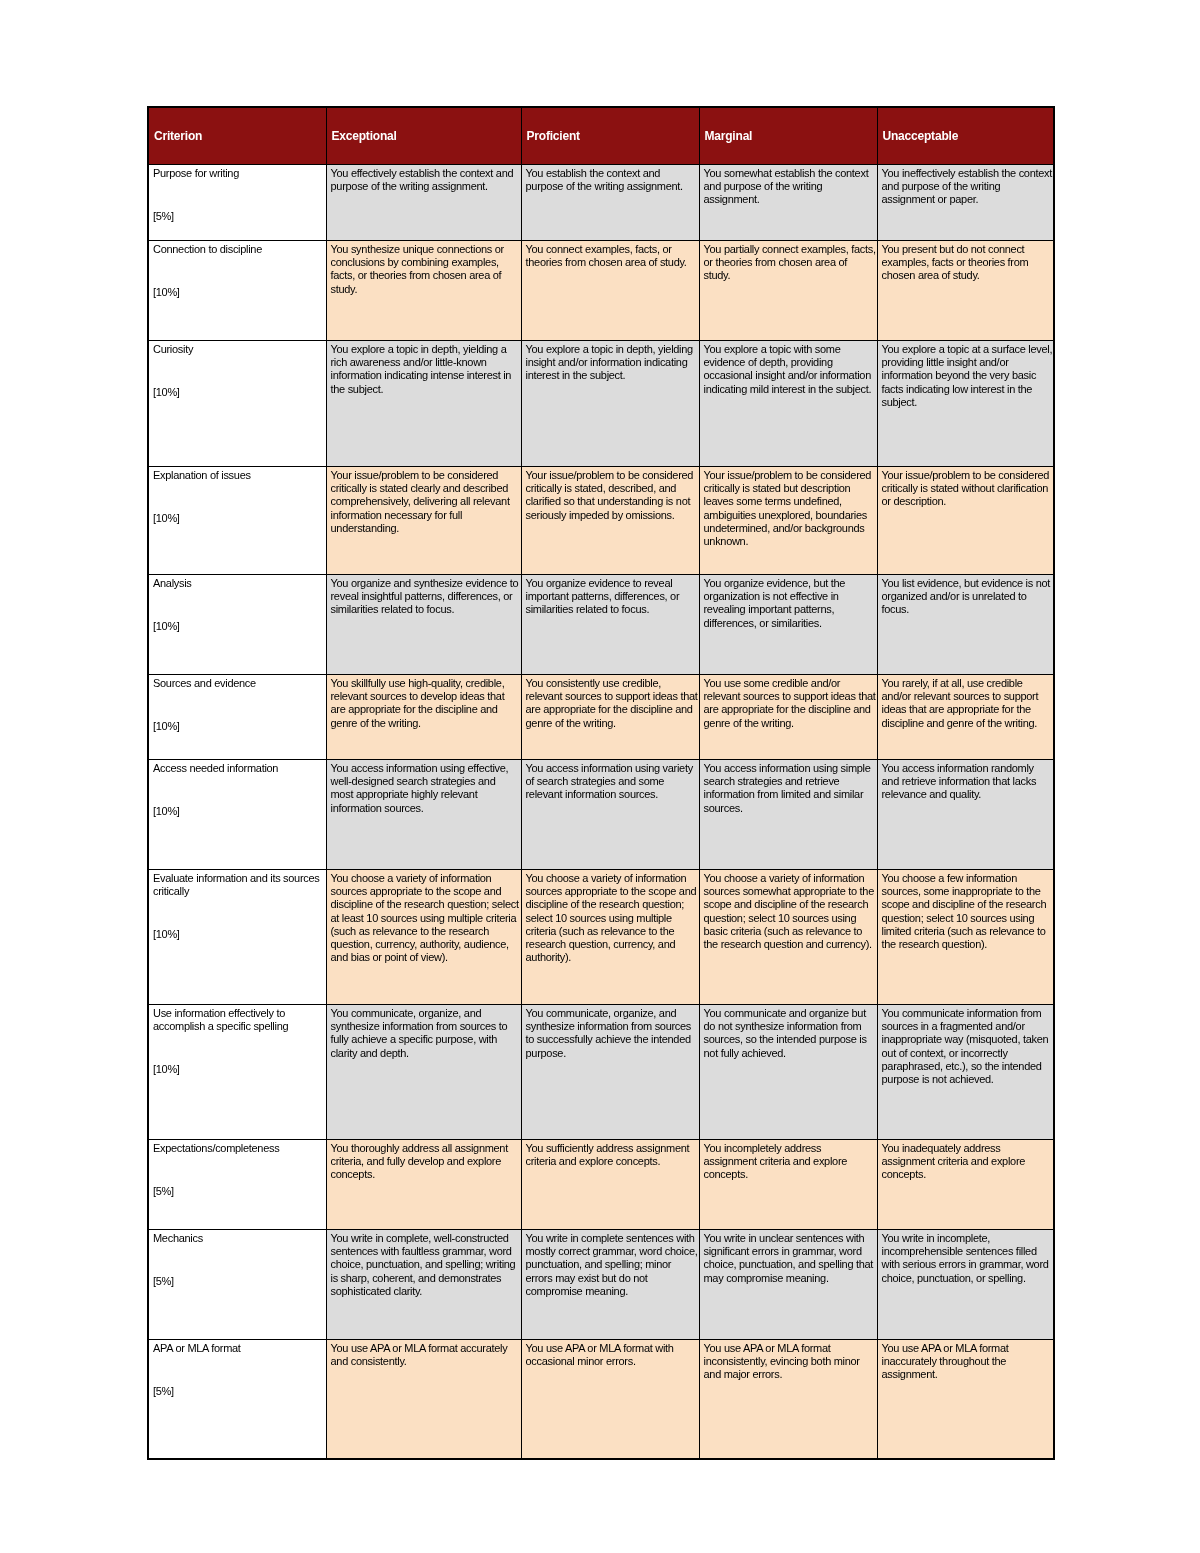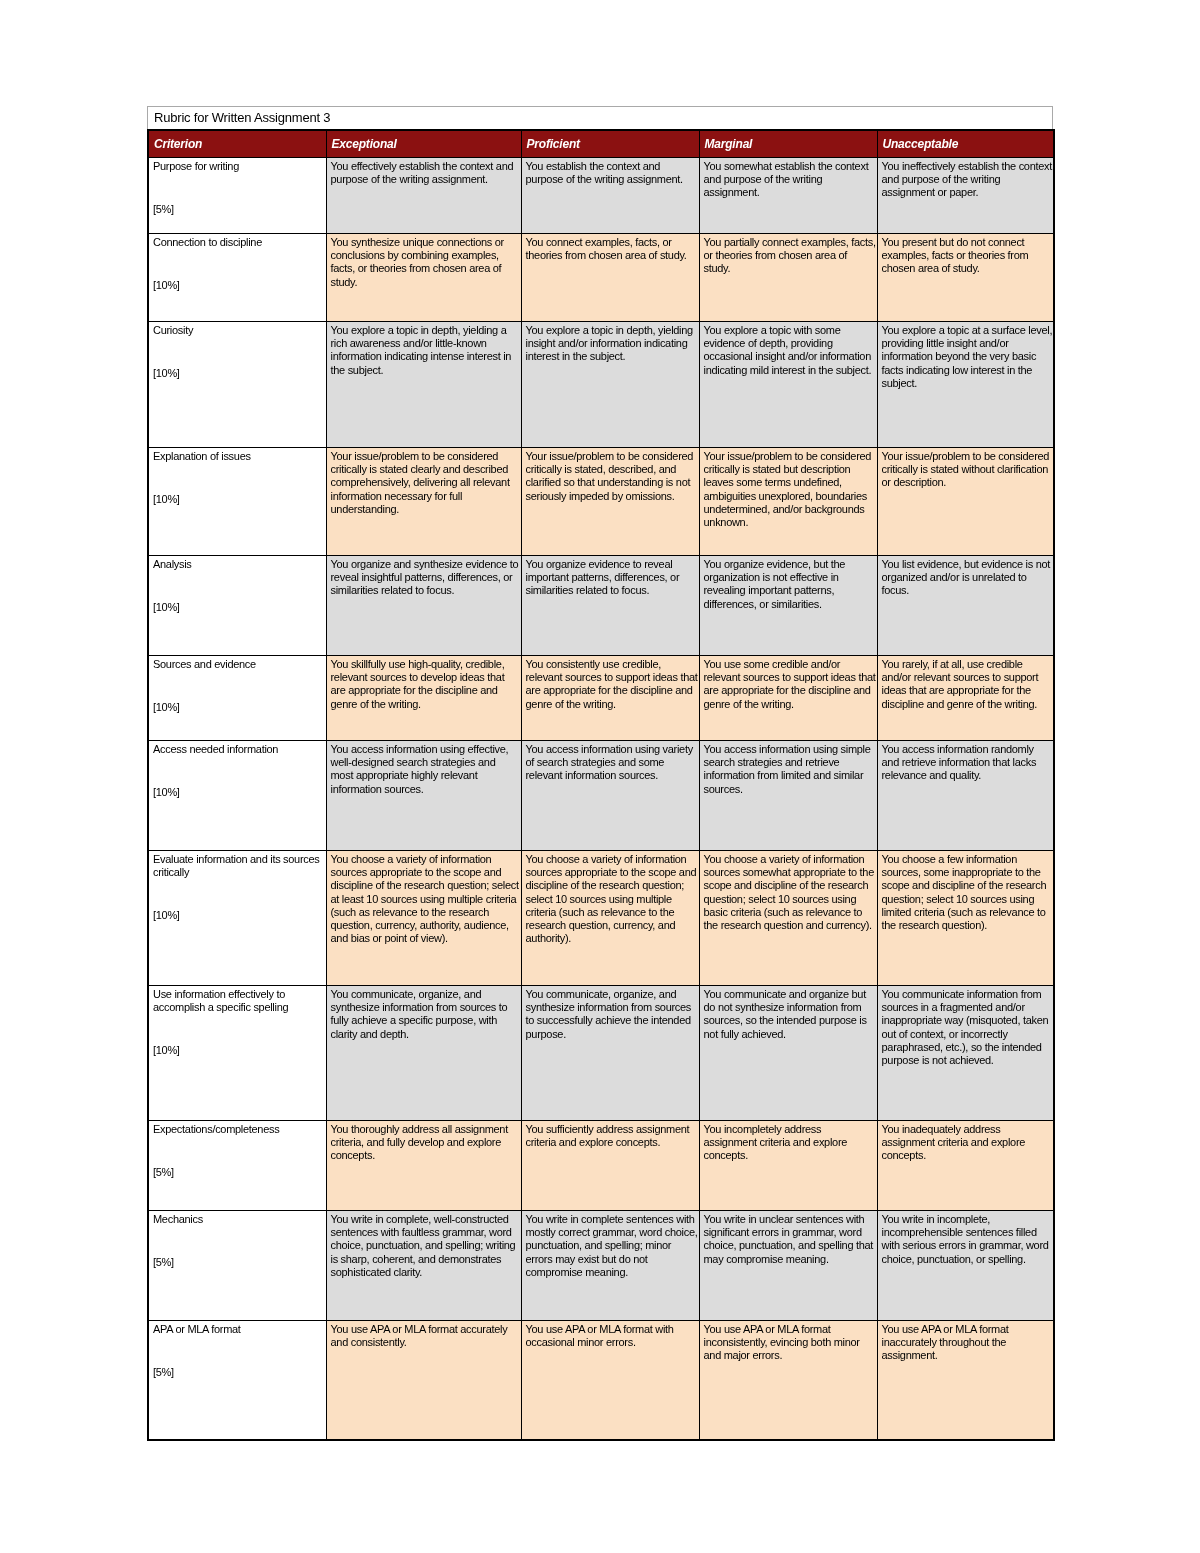--- a/index.html
+++ b/index.html
@@ -40,25 +40,24 @@
     width: 906px;
     border: 2px solid #000000;
   }
   table.rubric-table th {
     background: var(--header-bg, #8b1111);
     color: var(--header-text, #ffffff);
     font-size: 12px;
     font-weight: bold;
     text-align: left;
     vertical-align: middle;
-    padding: 4px 5px;
+    padding: 19px 5px;
     border: 1px solid #000000;
     letter-spacing: -0.2px;
     height: 18px;
-    font-style: italic;
   }
   table.rubric-table td {
     border: 1px solid #000000;
     vertical-align: top;
     padding: 2px 0 2px 4px;
     font-size: 11px;
     line-height: 1.2;
     letter-spacing: -0.3px;
     word-wrap: break-word;
   }
@@ -69,21 +68,20 @@
   .crit-name { letter-spacing: -0.3px; }
   .weight { margin-top: 30px; }
   tr.shade-gray  td.cell  { background: var(--row-gray, #dcdcdc); }
   tr.shade-peach td.cell  { background: var(--row-peach, #fbe0c3); }
 </style>
 </head>
 <body>
 
 <div class="page">
   <div class="rubric">
-    <div class="title-bar">Rubric for Written Assignment 3</div>
     <table class="rubric-table">
       <colgroup>
         <col style="width:178px">
         <col style="width:195px">
         <col style="width:178px">
         <col style="width:178px">
         <col style="width:177px">
       </colgroup>
       <thead>
         <tr>
@@ -98,21 +96,21 @@
           <tr class="shade-gray" style="height: 76px;">
     <td class="crit">
       <div class="crit-name">Purpose for writing</div>
       <div class="weight">[5%]</div>
     </td>
     <td class="cell">You effectively establish the context and purpose of the writing assignment.</td>
     <td class="cell">You establish the context and purpose of the writing assignment.</td>
     <td class="cell">You somewhat establish the context and purpose of the writing assignment.</td>
     <td class="cell">You ineffectively establish the context and purpose of the writing assignment or paper.</td>
   </tr>
-          <tr class="shade-peach" style="height: 88px; border-radius: 27px;">
+          <tr class="shade-peach" style="height: 100px; border-radius: 27px;">
     <td class="crit">
       <div class="crit-name">Connection to discipline</div>
       <div class="weight">[10%]</div>
     </td>
     <td class="cell">You synthesize unique connections or conclusions by combining examples, facts, or theories from chosen area of study.</td>
     <td class="cell">You connect examples, facts, or theories from chosen area of study.</td>
     <td class="cell">You partially connect examples, facts, or theories from chosen area of study.</td>
     <td class="cell">You present but do not connect examples, facts or theories from chosen area of study.</td>
   </tr>
           <tr class="shade-gray" style="height: 126px;">

